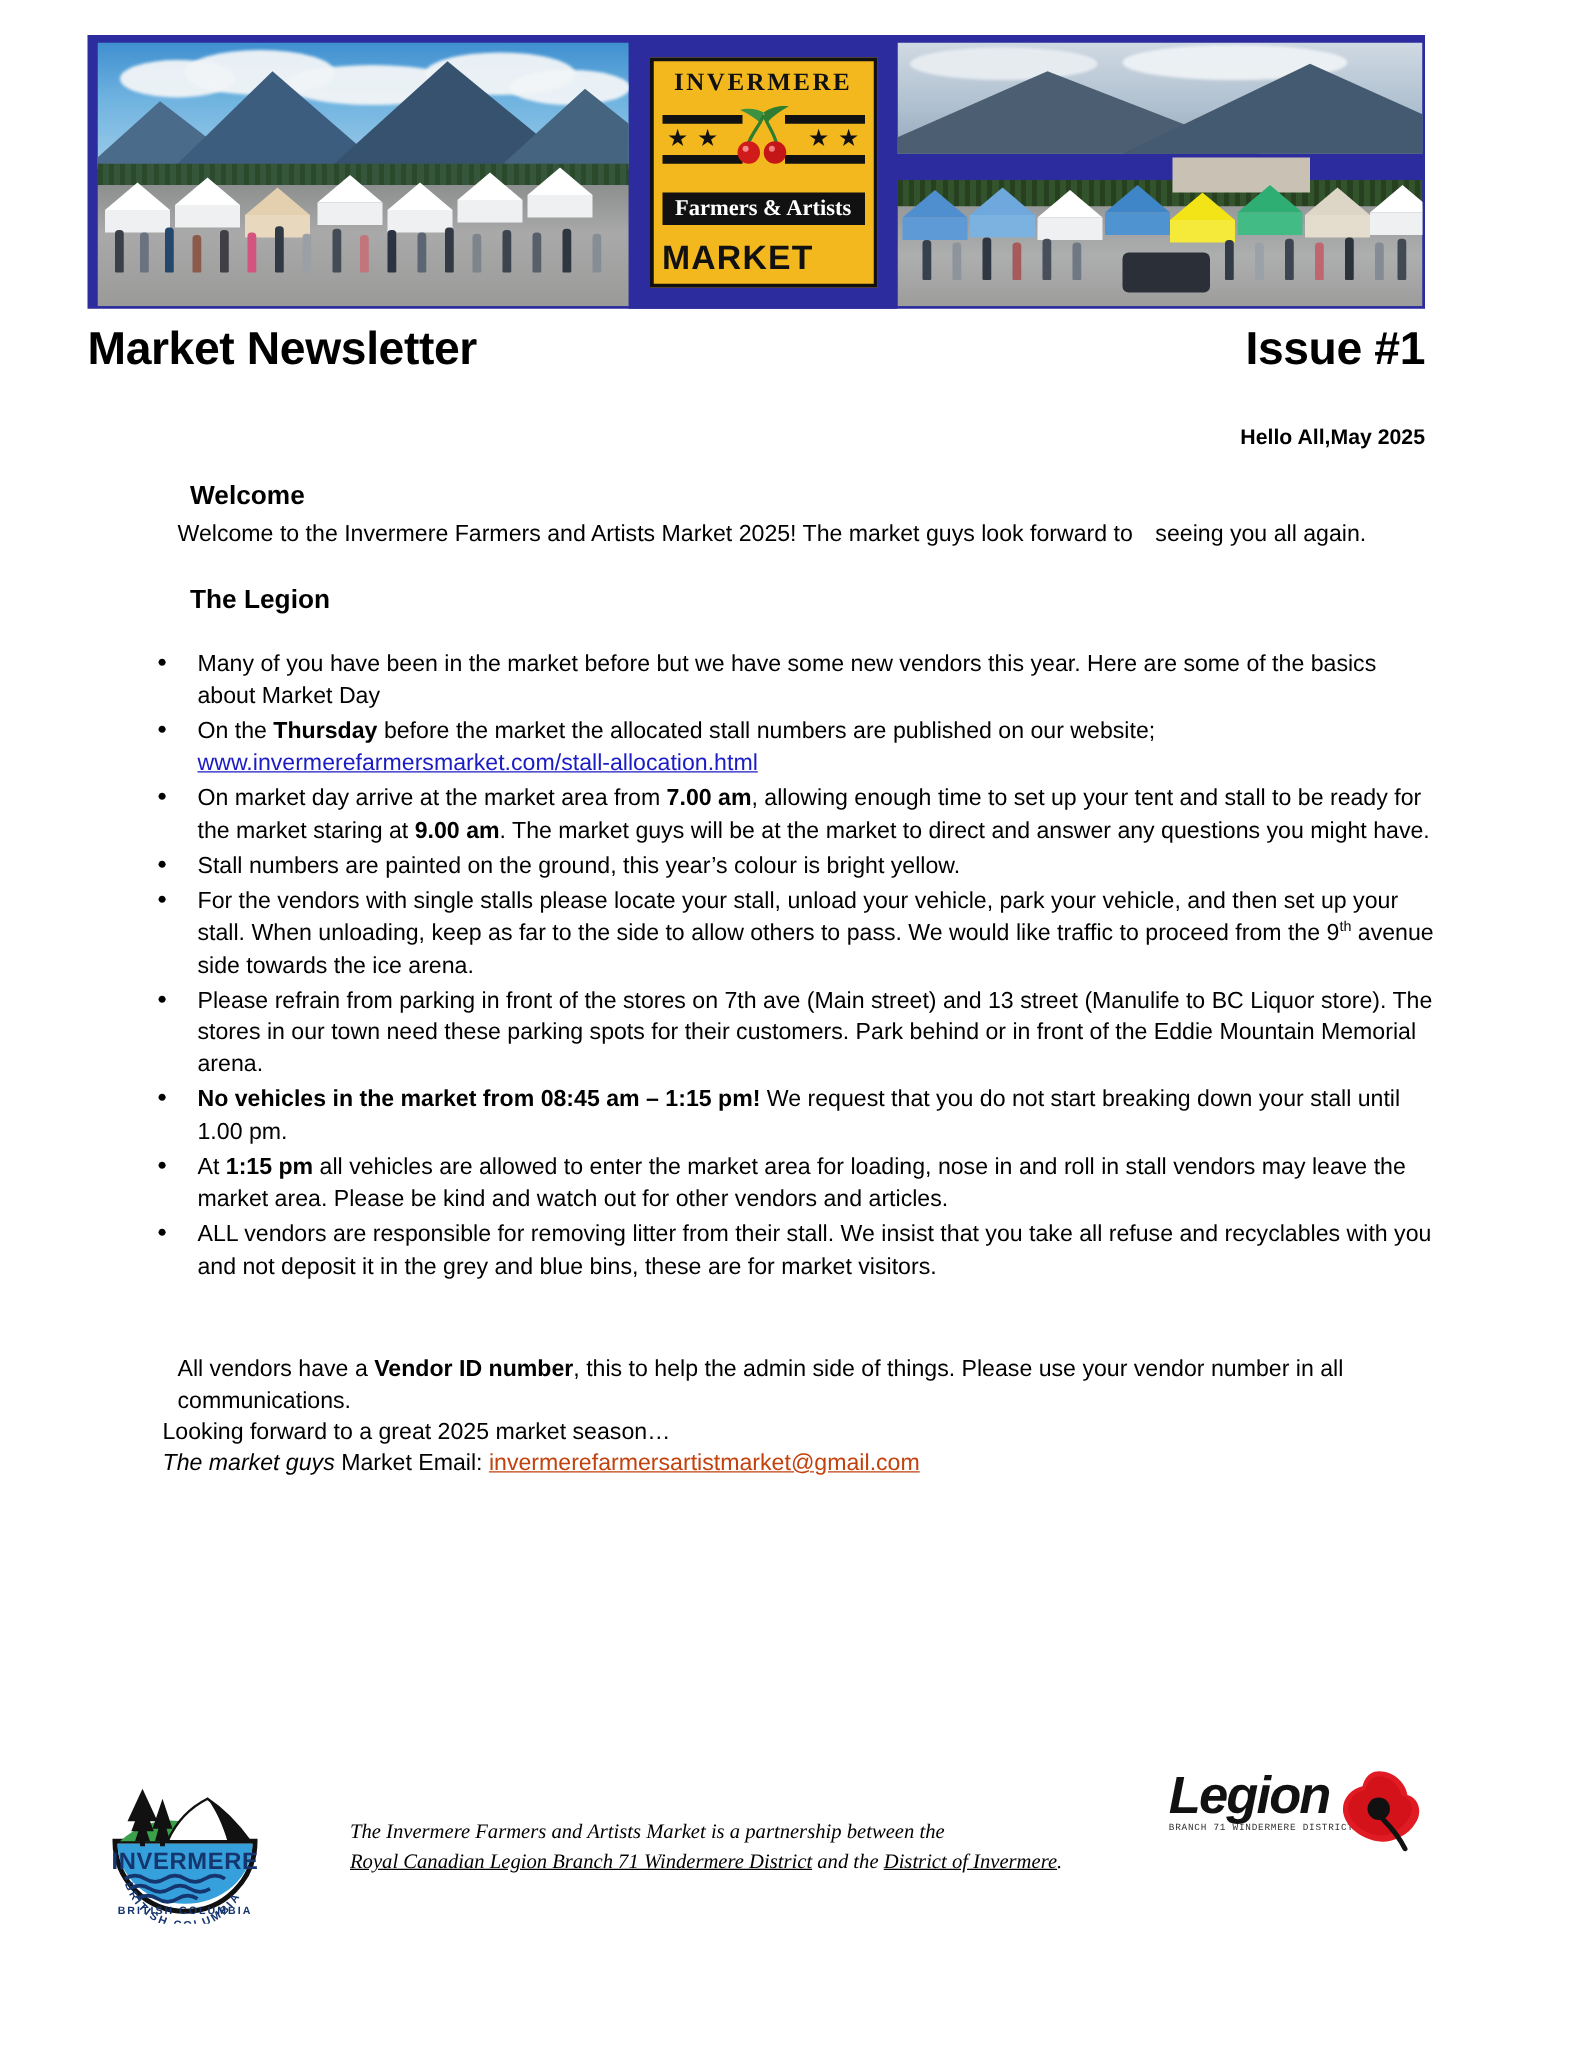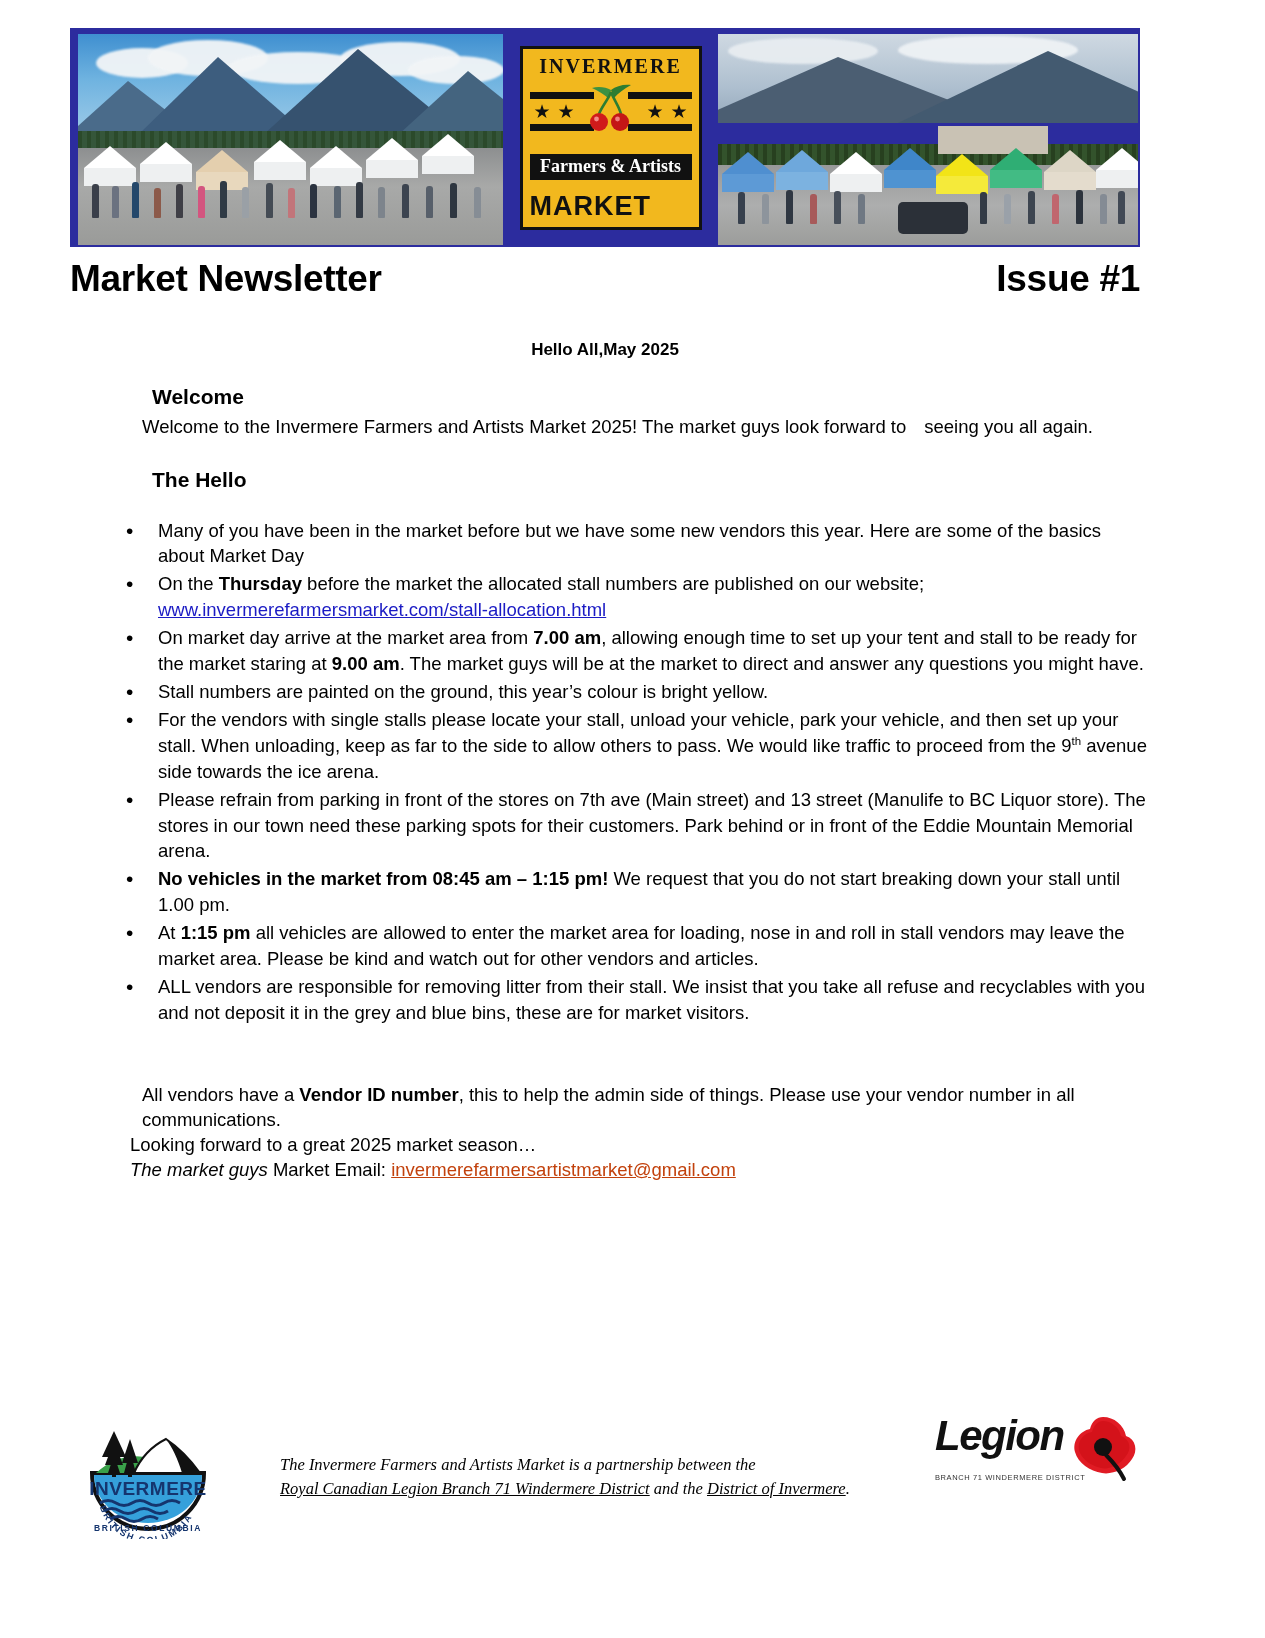--- a/index.html
+++ b/index.html
@@ -123,21 +123,21 @@
     position: absolute; left: 70px; top: 258px; width: 1070px;
     display: flex; justify-content: space-between; align-items: baseline;
   }
   .title-main, .title-issue {
     font-size: 37px; font-weight: bold; letter-spacing: -0.3px;
   }
 
   
   .greet-row {
     position: absolute; left: 70px; top: 340px; width: 1070px;
-    display: flex; justify-content: center; align-items: baseline;
+    display: flex; justify-content: flex-end; align-items: baseline;
     font-size: 17px; font-weight: bold;
   }
 
   
   .content { position: absolute; left: 70px; top: 385px; width: 1085px; }
 
   h2.sec {
     font-size: 21px; font-weight: bold; margin: 0 0 6px 0; padding: 0;
     padding-left: 82px;
   }
@@ -199,22 +199,22 @@
   .legion-logo {
     position: absolute; left: 935px; top: 20px; width: 205px; height: 100px;
   }
   .legion-word {
     font-family: "Liberation Sans", sans-serif;
     font-weight: bold; font-style: italic;
     font-size: 42px; letter-spacing: -1.5px; color: #111;
     line-height: 1;
   }
   .legion-sub {
-    font-family: Liberation Sans, sans-serif;
-    font-size: 7.5px; letter-spacing: .6px; color: #333; margin-top: 16px;
+    font-family: Liberation Mono, monospace;
+    font-size: 7.5px; letter-spacing: .6px; color: #333; margin-top: 2px;
   }
   .poppy { position: absolute; right: 0; top: -6px; width: 74px; height: 74px; }
 </style>
 </head>
 <body>
 
 <div class="banner">
 
   <div class="banner-photo photo-left">
     <div class="sky"></div>
@@ -345,21 +345,21 @@
   <div>May 2025</div>
 </div>
 
 <div class="content">
 
   <h2 class="sec">Welcome</h2>
   <p class="para">
     <span>Welcome to the Invermere Farmers and Artists Market 2025! The market guys look forward to</span><span class="gap-wide"></span><span>seeing you all again.</span>
   </p>
 
-  <h2 class="sec basics">The Hello</h2>
+  <h2 class="sec basics">The Legion</h2>
 
   <ul class="bullets" id="bullet-list">
       <li><span>Many of you have been in the market before but we have some new vendors this year. Here are some of the basics about Market Day</span></li>
       <li><span>On the </span><strong>Thursday</strong><span> before the market the allocated stall numbers are published on our website; </span><a class="link" href="#">www.invermerefarmersmarket.com/stall-allocation.html</a></li>
       <li><span>On market day arrive at the market area from </span><strong>7.00 am</strong><span>, allowing enough time to set up your tent and stall to be ready for the market staring at </span><strong>9.00 am</strong><span>. The market guys will be at the market to direct and answer any questions you might have.</span></li>
       <li><span>Stall numbers are painted on the ground, this year’s colour is bright yellow.</span></li>
       <li><span>For the vendors with single stalls please locate your stall, unload your vehicle, park your vehicle, and then set up your stall. When unloading, keep as far to the side to allow others to pass. We would like traffic to proceed from the 9</span><sup>th</sup><span> avenue side towards the ice arena.</span></li>
       <li><span>Please refrain from parking in front of the stores on 7th ave (Main street) and 13 street (Manulife to BC Liquor store). The stores in our town need these parking spots for their customers. Park behind or in front of the Eddie Mountain Memorial arena.</span></li>
       <li><strong>No vehicles in the market from 08:45 am – 1:15 pm!</strong><span> We request that you do not start breaking down your stall until 1.00 pm.</span></li>
       <li><span>At </span><strong>1:15 pm</strong><span> all vehicles are allowed to enter the market area for loading, nose in and roll in stall vendors may leave the market area. Please be kind and watch out for other vendors and articles.</span></li>

